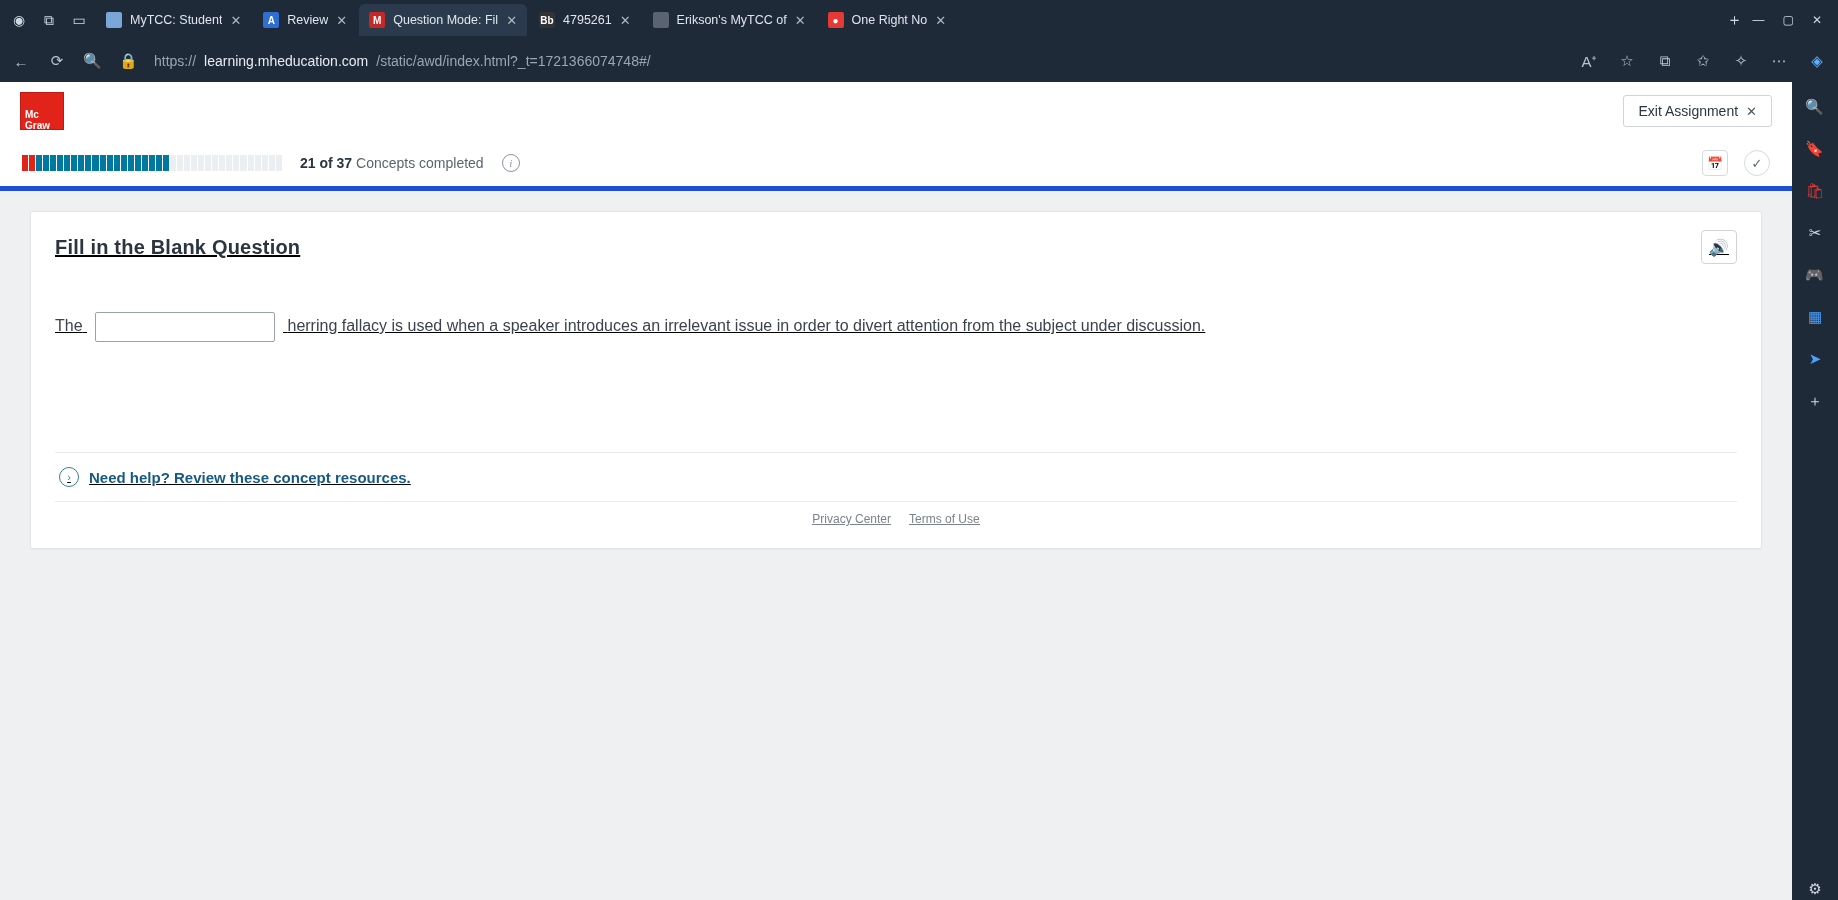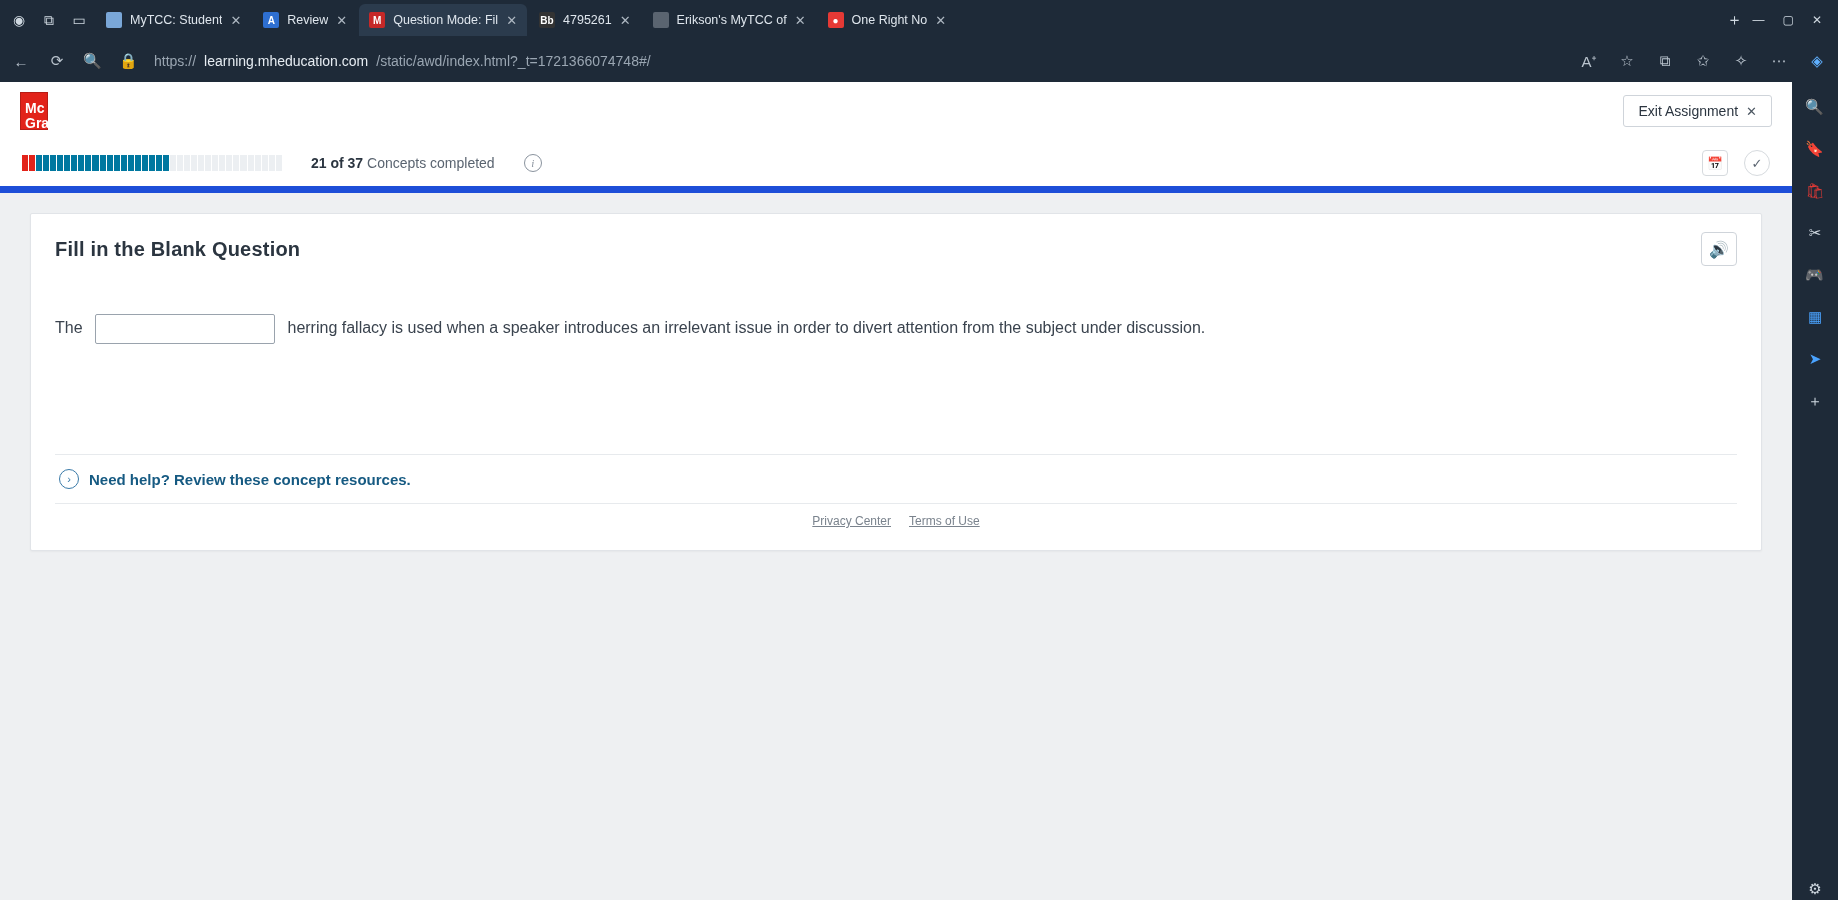--- a/index.html
+++ b/index.html
@@ -21,36 +21,36 @@
 .url-bar { flex: 1; display:flex; align-items:center; gap:8px; color:#9aa6b2; font-size:14px; }
 .url-bar .host { color:#e6ecf2; }
 .addr-right { display:flex; gap:16px; align-items:center; color:#b9c3cd; font-size:14px; }
 
 .viewport { position: absolute; top: 82px; left: 0; right: 46px; bottom: 0; background: #eef0f2; }
 
 .side-rail { position:absolute; top:82px; right:0; width:46px; bottom:0; background:#1e2a38; display:flex; flex-direction:column; align-items:center; gap:20px; padding-top:14px; }
 .rail-icon { width:22px; height:22px; display:flex; align-items:center; justify-content:center; color:#cfd8e0; font-size:15px; }
 
 .app-header { background:#fff; height:58px; display:flex; align-items:center; padding:0 20px; box-shadow: 0 1px 0 rgba(0,0,0,.08); }
-.logo { width:28px; height:38px; background:#e2231a; color:#fff; font-size:14px; font-weight:700; line-height:1.05; padding:8px 4px; border:1px solid #b71c15; }
+.logo { width:44px; height:38px; background:#e2231a; color:#fff; font-size:10px; font-weight:700; line-height:1.05; padding:17px 4px; border:1px solid #b71c15; }
 .exit-btn { margin-left:auto; border:1px solid #cfd4da; border-radius:3px; padding:7px 14px; font-size:14px; color:#2b3540; display:flex; align-items:center; gap:8px; background:#fff; }
 .exit-btn .x { font-size:13px; color:#4a5560; }
 
-.progress-row { background:#fff; padding:10px 22px; display:flex; align-items:center; gap:29px; border-bottom:7px solid #1d4ed8; }
+.progress-row { background:#fff; padding:10px 22px; display:flex; align-items:center; gap:18px; border-bottom:5px solid #1d4ed8; }
 .prog-bar { width:260px; height:16px; display:flex; gap:1px; }
 .prog-seg { flex:1; background:#eceff2; }
 .prog-seg.done { background:#0078a0; }
 .prog-seg.done.red { background:#e2231a; }
 .prog-text { color:#5a6470; font-size:14px; }
 .prog-text b { color:#2b3540; }
 .info-circ { width:18px; height:18px; border:1.5px solid #8a939e; border-radius:50%; display:flex; align-items:center; justify-content:center; font-size:11px; color:#8a939e; font-style:italic; font-family:Georgia,serif; }
 .prog-right { margin-left:auto; display:flex; gap:16px; align-items:center; }
 .ico-btn { width:26px; height:26px; border:1px solid #d6dade; border-radius:50%; display:flex; align-items:center; justify-content:center; color:#5a6470; font-size:13px; }
 
-.content { padding: 20px 30px 0 30px; }
+.content { padding: 20px 30px 0 30px; text-decoration: underline; }
 .card { background:#fff; border:1px solid #e1e4e8; border-radius:2px; padding: 18px 24px 22px 24px; box-shadow:0 1px 2px rgba(0,0,0,.04); }
 .q-head { display:flex; align-items:center; }
 .q-title { font-size:20px; font-weight:700; color:#2b3540; letter-spacing:.2px; }
 .audio-btn { margin-left:auto; width:36px; height:34px; border:1px solid #cfd4da; border-radius:4px; display:flex; align-items:center; justify-content:center; color:#3a7aa8; font-size:16px; }
 .q-body { margin-top:48px; font-size:16px; color:#3a434e; line-height:1.7; }
 .blank { display:inline-block; width:180px; height:30px; border:1px solid #9aa3ad; border-radius:2px; margin:0 8px; vertical-align:middle; background:#fff; padding:0 6px; font-size:15px; }
 .help-row { margin-top:110px; border-top:1px solid #e7eaed; border-bottom:1px solid #e7eaed; padding:14px 4px; display:flex; align-items:center; gap:10px; }
 .chevron { width:20px; height:20px; border:1.5px solid #3a7aa8; border-radius:50%; display:flex; align-items:center; justify-content:center; color:#3a7aa8; font-size:11px; }
 .help-text { color:#165a82; font-weight:600; font-size:15px; }
 

